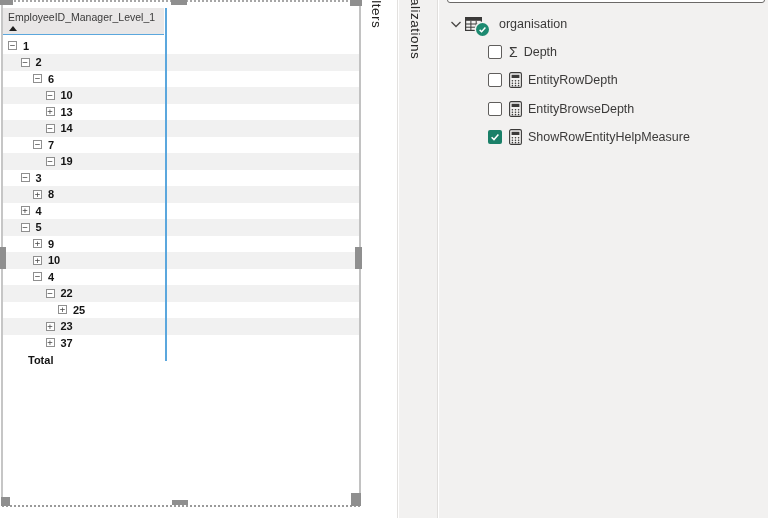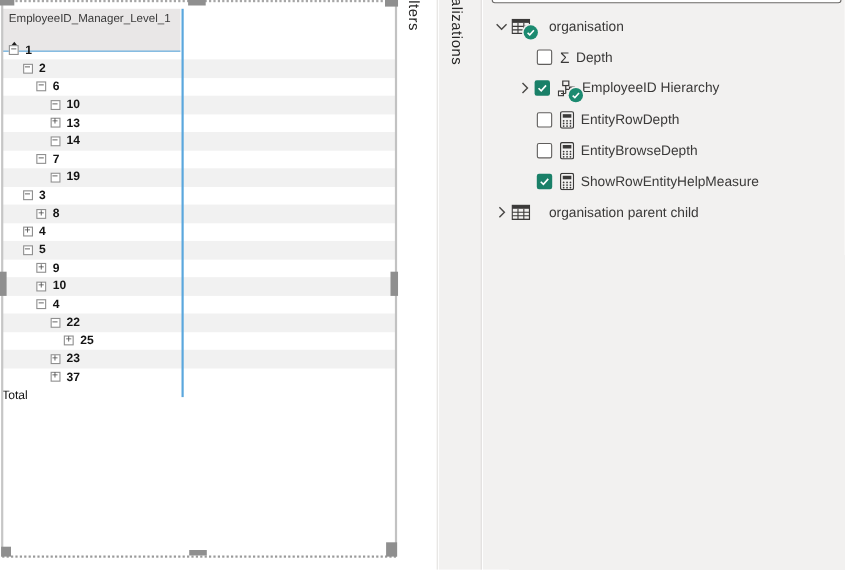--- a/index.html
+++ b/index.html
@@ -22,35 +22,35 @@
   .h-tl{left:0;top:0;width:13px;height:5px;}
   .h-tm{left:171px;top:0;width:16px;height:5px;}
   .h-tr{left:350px;top:0;width:12px;height:6px;}
   .h-ml{left:0;top:247px;width:6px;height:22px;}
   .h-mr{left:355px;top:247px;width:7px;height:22px;}
   .h-bl{left:1px;top:497px;width:9px;height:9px;}
   .h-bm{left:172px;top:500px;width:16px;height:5px;}
   .h-br{left:351px;top:493px;width:10px;height:13px;}
 
   .matrix{position:absolute;left:2px;top:0;width:358px;}
-  .m-header{position:absolute;left:0;top:8px;width:161.5px;height:39px;
+  .m-header{position:absolute;left:0;top:8px;width:161.5px;height:27px;
     background:var(--header-bg);border-bottom:1.5px solid var(--accent-blue);
     font-size:10.5px;color:#3a3a3a;padding:3px 2px 0 6px;overflow:hidden;white-space:nowrap;}
   .sort-arrow{position:absolute;left:7px;bottom:3px;width:0;height:0;
     border-left:4px solid transparent;border-right:4px solid transparent;
     border-bottom:5px solid #1f1f1f;}
   .col-line{position:absolute;left:163px;top:8px;width:1.5px;height:353px;background:var(--accent-blue);}
   .m-rows{position:absolute;left:0;top:37.5px;width:358px;}
   .m-row{height:16.5px;display:flex;align-items:center;}
   .m-row.alt{background:var(--row-alt);}
   .expand-box{width:9px;height:9px;border:1px solid #8f8f8f;background:#fff;
     font-size:9px;line-height:6.5px;text-align:center;color:#4a4a4a;flex:none;
     font-family:"DejaVu Sans Mono",monospace;}
   .m-label{margin-left:6px;font-weight:bold;font-size:11px;color:#141414;}
-  .m-total{height:17px;padding-left:0;font-weight:normal;font-size:11px;
+  .m-total{height:17px;padding-left:26px;font-weight:bold;font-size:11px;
     display:flex;align-items:center;color:#141414;}
 
   
   .filters-strip{position:absolute;left:362px;top:0;width:36px;height:518px;
     background:#fff;border-right:1px solid #e3e1df;}
   .viz-strip{position:absolute;left:399px;top:0;width:39px;height:518px;
     background:var(--pane-bg);border-right:1px solid #e0dedc;}
   .vtext{position:absolute;writing-mode:vertical-rl;white-space:nowrap;
     font-size:13.5px;letter-spacing:0.5px;color:var(--text-dark);}
   .filters-strip .vtext{left:7px;top:-12px;}
@@ -220,46 +220,20 @@
           </span>
           <span class="f-label">organisation</span>
         </div>
         <div class="f-row kind-field">
           <span class="checkbox unchecked"></span>
           <span class="icon-wrap">
             <span class="sigma">Σ</span>
           </span>
           <span class="f-label">Depth</span>
         </div>
-        <div class="f-row kind-hierarchy">
-          <span class="f-chevron">
-            <svg width="12" height="12" viewBox="0 0 12 12">
-              <path d="M4 1.5 L8.5 6 L4 10.5" fill="none" stroke="#4a4846" stroke-width="1.3"></path>
-            </svg>
-          </span>
-          <span class="checkbox checked">
-            <svg width="10" height="10" viewBox="0 0 10 10">
-              <path d="M1.6 5.2 L4 7.6 L8.4 2.6" stroke="#fff" stroke-width="1.5" fill="none"></path>
-            </svg>
-          </span>
-          <span class="icon-wrap">
-            <svg width="16" height="15" viewBox="0 0 16 15">
-              <rect x="4.6" y="0.6" width="5.5" height="4.2" fill="none" stroke="#3B3A39" stroke-width="1.1"></rect>
-              <path d="M7.3 4.8 V12 M7.3 8.2 H12.5 M7.3 12 H3" fill="none" stroke="#3B3A39" stroke-width="1.1"></path>
-              <rect x="0.6" y="9.8" width="4.6" height="4.2" fill="none" stroke="#3B3A39" stroke-width="1.1"></rect>
-              <rect x="10.8" y="6.2" width="4.6" height="4.2" fill="none" stroke="#3B3A39" stroke-width="1.1"></rect>
-            </svg>
-            <span class="badge">
-              <svg width="9" height="9" viewBox="0 0 10 10">
-                <path d="M1.8 5.4 L4 7.4 L8.2 2.8" stroke="#fff" stroke-width="1.6" fill="none"></path>
-              </svg>
-            </span>
-          </span>
-          <span class="f-label">EmployeeID Hierarchy</span>
-        </div>
         <div class="f-row kind-field">
           <span class="checkbox unchecked"></span>
           <span class="icon-wrap">
             <svg width="13" height="16" viewBox="0 0 13 16">
               <rect x="0.6" y="0.6" width="11.8" height="14.8" rx="1.5" fill="none" stroke="#3B3A39" stroke-width="1.1"></rect>
               <rect x="2.6" y="2.8" width="7.8" height="3.2" fill="#3B3A39"></rect>
               <g fill="#3B3A39">
                 <circle cx="3.4" cy="8.8" r="0.8"></circle>
                 <circle cx="6.5" cy="8.8" r="0.8"></circle>
                 <circle cx="9.6" cy="8.8" r="0.8"></circle>
@@ -313,31 +287,16 @@
                 <circle cx="6.5" cy="11.2" r="0.8"></circle>
                 <circle cx="9.6" cy="11.2" r="0.8"></circle>
                 <circle cx="3.4" cy="13.6" r="0.8"></circle>
                 <circle cx="6.5" cy="13.6" r="0.8"></circle>
                 <circle cx="9.6" cy="13.6" r="0.8"></circle>
               </g>
             </svg>
           </span>
           <span class="f-label">ShowRowEntityHelpMeasure</span>
         </div>
-        <div class="f-row kind-table">
-          <span class="f-chevron">
-            <svg width="12" height="12" viewBox="0 0 12 12">
-              <path d="M4 1.5 L8.5 6 L4 10.5" fill="none" stroke="#4a4846" stroke-width="1.3"></path>
-            </svg>
-          </span>
-          <span class="icon-wrap">
-            <svg width="17" height="14" viewBox="0 0 17 14">
-              <rect x="0.6" y="0.6" width="15.8" height="12.8" fill="none" stroke="#3B3A39" stroke-width="1.2"></rect>
-              <rect x="0.6" y="0.6" width="15.8" height="3.2" fill="#3B3A39"></rect>
-              <path d="M0.6 7 H16.4 M0.6 10.2 H16.4 M5.9 3.8 V13.4 M11.2 3.8 V13.4" stroke="#3B3A39" stroke-width="1" fill="none"></path>
-            </svg>
-          </span>
-          <span class="f-label">organisation parent child</span>
-        </div>
       </div>
   </div>
 
 </div>
 
 </body></html>

